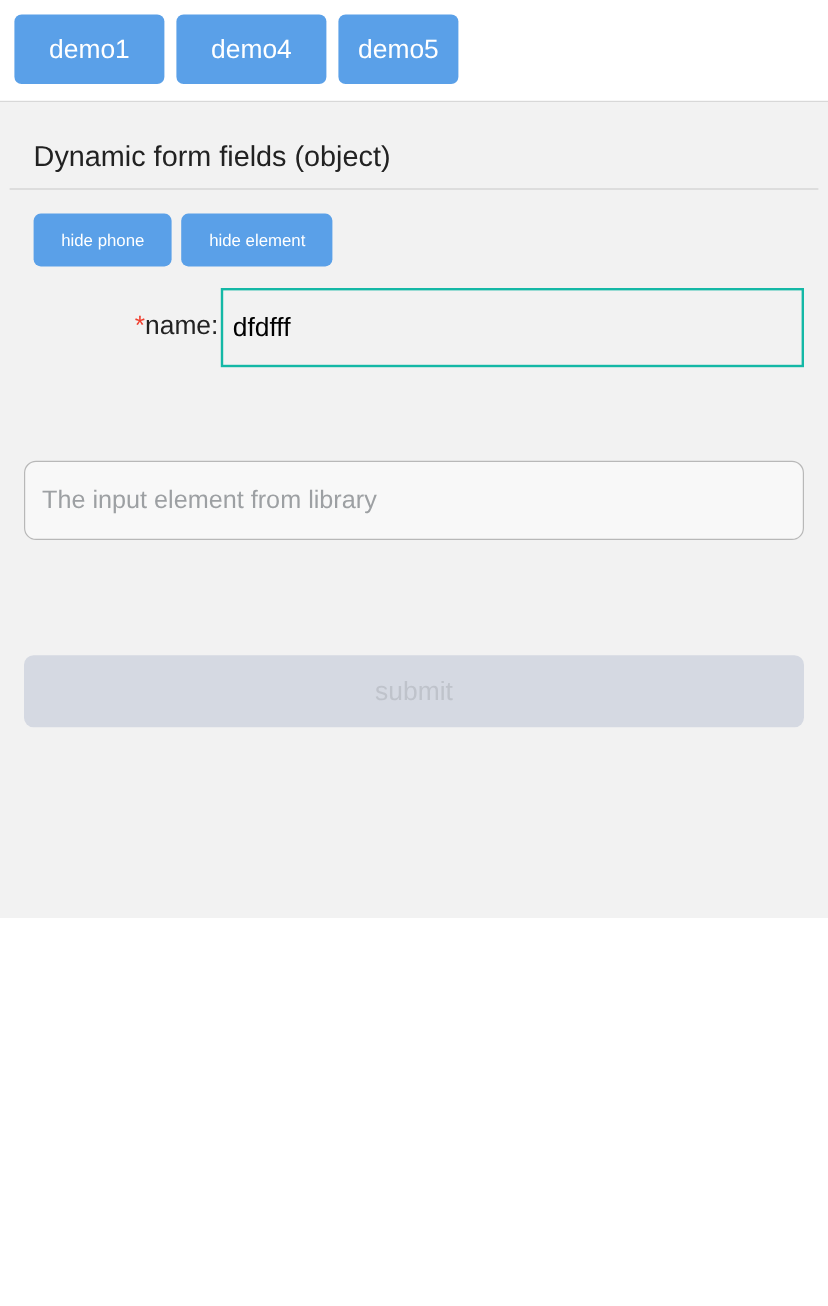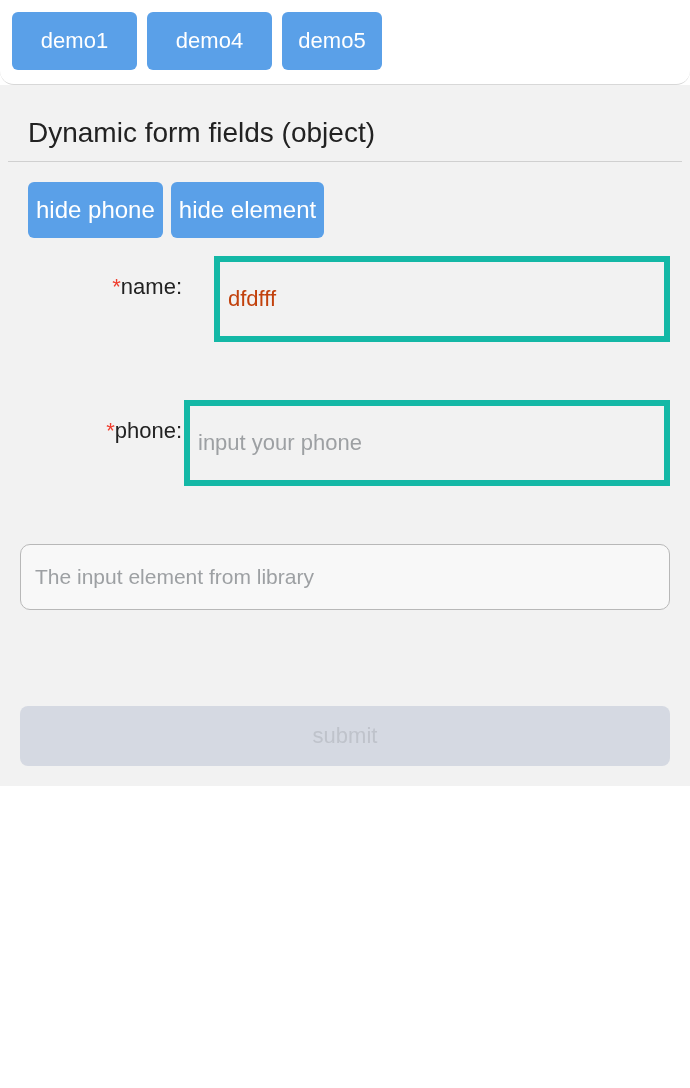--- a/index.html
+++ b/index.html
@@ -13,21 +13,20 @@
       height: 1088px;
       background: #fff;
       overflow: hidden;
     }
     .tabs-row {
       display: flex;
       gap: 10px;
       padding: 12px 12px 14px 12px;
       border-bottom: 1px solid #d8d8d8;
       background: #fff;
-      border-radius: 14px;
     }
     .tab {
       flex: 0 0 auto;
       min-width: 125px;
       padding: 16px 0;
       text-align: center;
       font-size: 22px;
       color: #fff;
       background: #5aa0e8;
       border-radius: 6px;
@@ -39,74 +38,73 @@
     }
     .tab.active {
       background: #efa92f;
     }
     .page {
       background: #f2f2f2;
       min-height: 680px;
       padding: 0 0 0 0;
     }
     .page-title {
-      font-size: 28px;
+      font-size: 24px;
       color: #222;
       padding: 32px 20px 12px 20px;
       border-bottom: 1px solid #d0d0d0;
       margin: 0 8px;
     }
     .toggle-row {
       display: flex;
       gap: 8px;
       padding: 20px 0 0 28px;
     }
     .toggle-btn {
       background: #5aa0e8;
       color: #fff;
-      font-size: 24px;
+      font-size: 14px;
       border: none;
       border-radius: 6px;
-      padding: 14px 8px;
+      padding: 14px 23px;
       cursor: pointer;
     }
     .form-row {
       display: flex;
       align-items: flex-start;
       margin-top: 4px;
       padding: 0 20px;
       min-height: 140px;
     }
     .form-row.first {
       margin-top: 0px;
-      gap: 30px;
     }
     .form-label {
       flex: 0 0 164px;
       text-align: right;
       font-size: 22px;
       color: #222;
       padding-top: 36px;
       padding-right: 2px;
     }
     .form-label .req {
       color: #ef3e2e;
     }
     .form-input-wrap {
       flex: 1;
       padding-top: 18px;
     }
     .text-input {
       width: 100%;
-      height: 86px;
+      height: 66px;
       font-size: 22px;
       padding: 0 8px;
-      border: 6px solid #14b8a6;
+      border: 2px solid #14b8a6;
       background: #f2f2f2;
-      color: #c2410c;
+      color: #000000;
       border-radius: 0;
       outline: none;
     }
     .text-input::placeholder {
       color: #9da0a3;
     }
     .lib-input {
       width: 100%;
       height: 66px;
       font-size: 21px;
@@ -154,28 +152,20 @@
 
   <div class="form-row first">
     <div class="form-label">
       <span class="req">*</span><span>name:</span>
     </div>
     <div class="form-input-wrap">
       <input class="text-input" type="text" value="dfdfff" style="">
     </div>
   </div>
 
-  <div class="form-row">
-    <div class="form-label">
-      <span class="req">*</span><span>phone:</span>
-    </div>
-    <div class="form-input-wrap">
-      <input class="text-input" type="text" placeholder="input your phone" style="">
-    </div>
-  </div>
 
   <div class="form-row">
     <div class="form-input-wrap">
       <input class="lib-input" type="text" placeholder="The input element from library" style="">
     </div>
   </div>
 
   <div class="submit-row">
     <button class="submit-btn">submit</button>
   </div>

